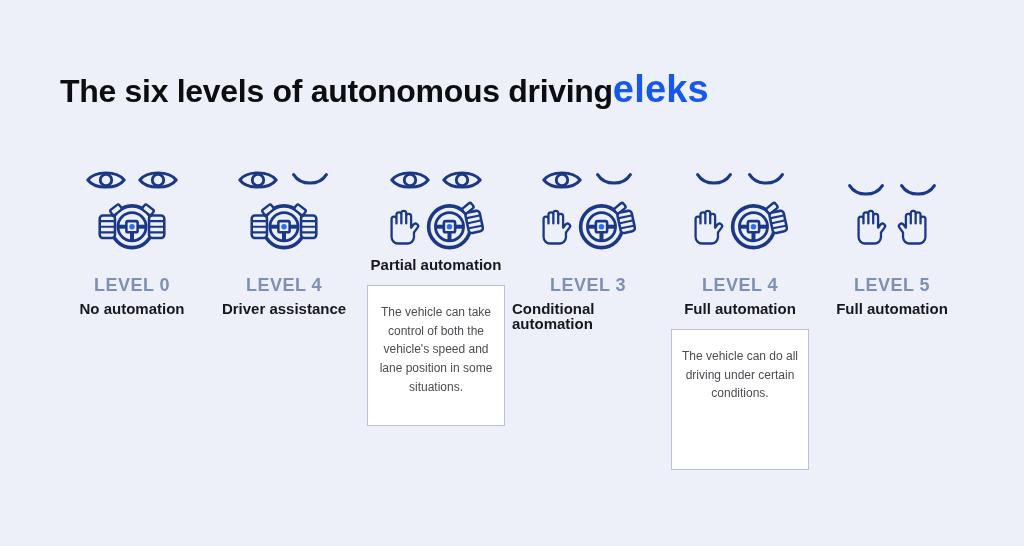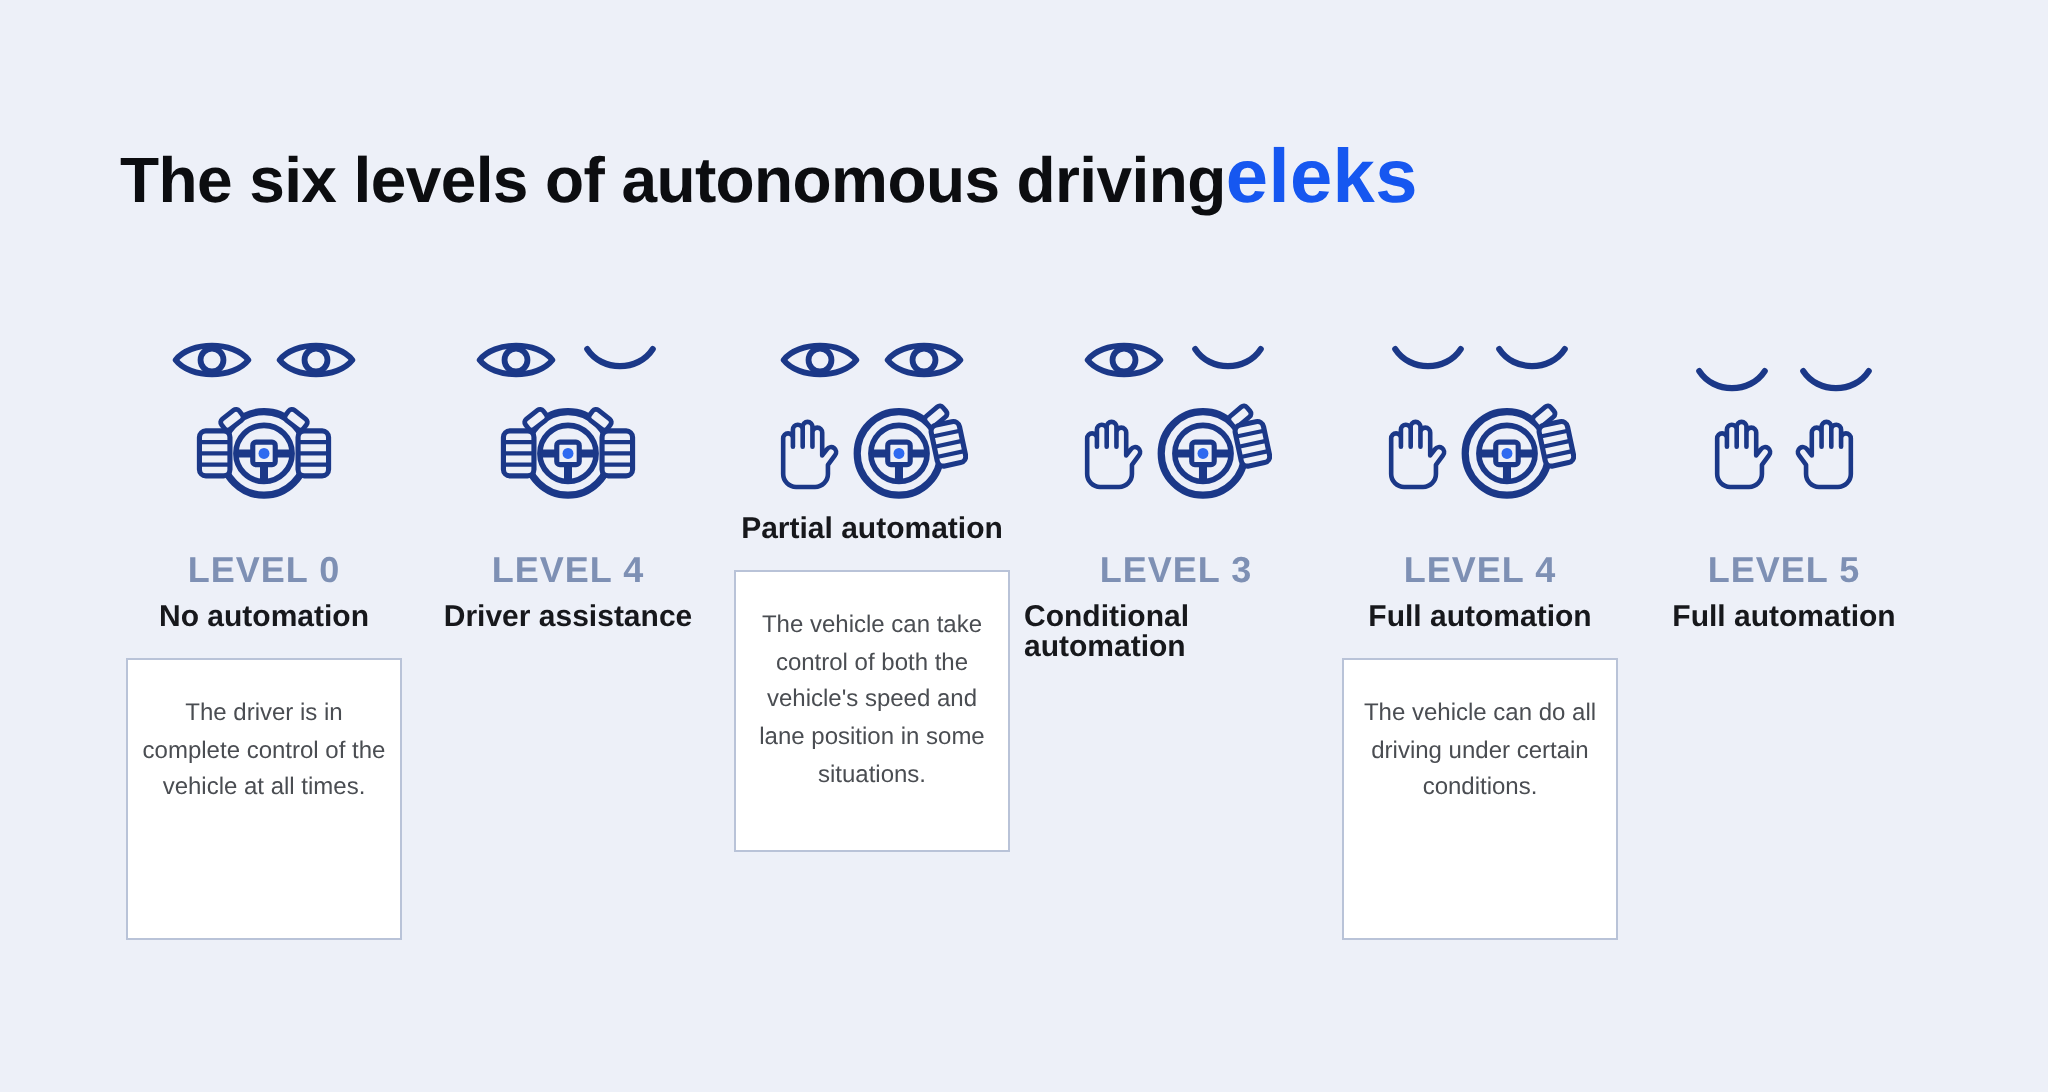--- a/index.html
+++ b/index.html
@@ -107,23 +107,20 @@
                 <rect x="1.8" y="23" width="19" height="28" rx="4" fill="var(--bg)" stroke-width="3.2"></rect>
                 <path d="M2.5,30 H20 M2.5,37 H20 M2.5,44 H20" stroke-width="2.6"></path>
                 <rect x="63.2" y="23" width="19" height="28" rx="4" fill="var(--bg)" stroke-width="3.2"></rect>
                 <path d="M64,30 H81.5 M64,37 H81.5 M64,44 H81.5" stroke-width="2.6"></path>
               </g>
             </svg>
           </div>
     </div>
     <div class="lvl-name">LEVEL 0</div>
     <div class="lvl-sub">No automation</div>
-    <div class="card">
-      <p>The driver is in complete control of the vehicle at all times.</p>
-    </div>
   </div>
 
   <div class="level">
     <div class="icons">
       <div class="eyes">
             <svg class="icon" viewBox="0 0 44 28" width="40" height="26">
               <g fill="none" stroke="var(--navy)" stroke-width="3.2">
                 <path d="M2,14 C10,3.5 34,3.5 42,14 C34,24.5 10,24.5 2,14 Z" stroke-linejoin="round"></path>
                 <circle cx="22" cy="14" r="6.3"></circle>
               </g>

